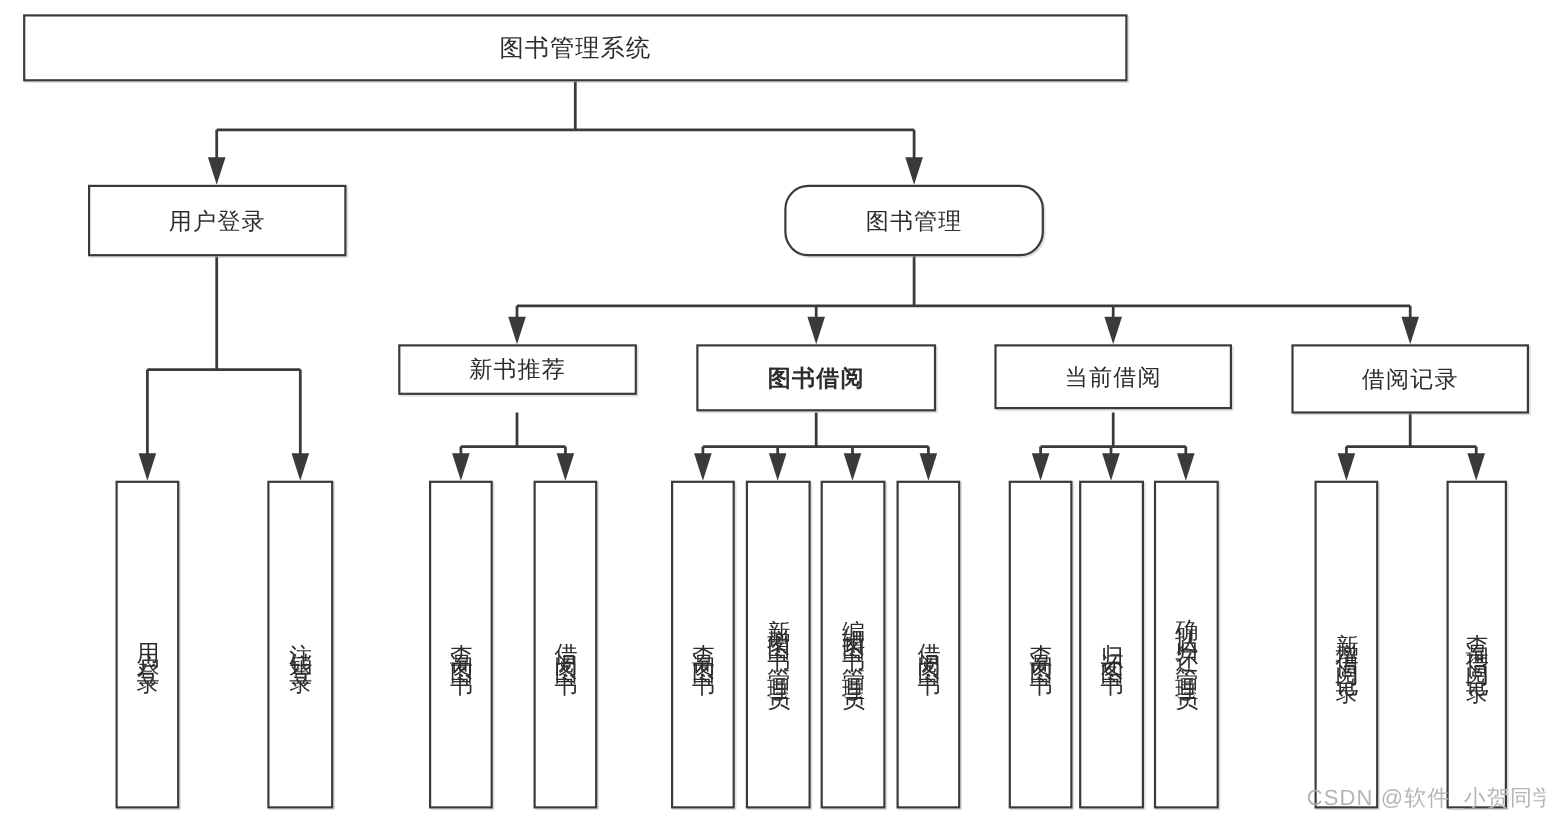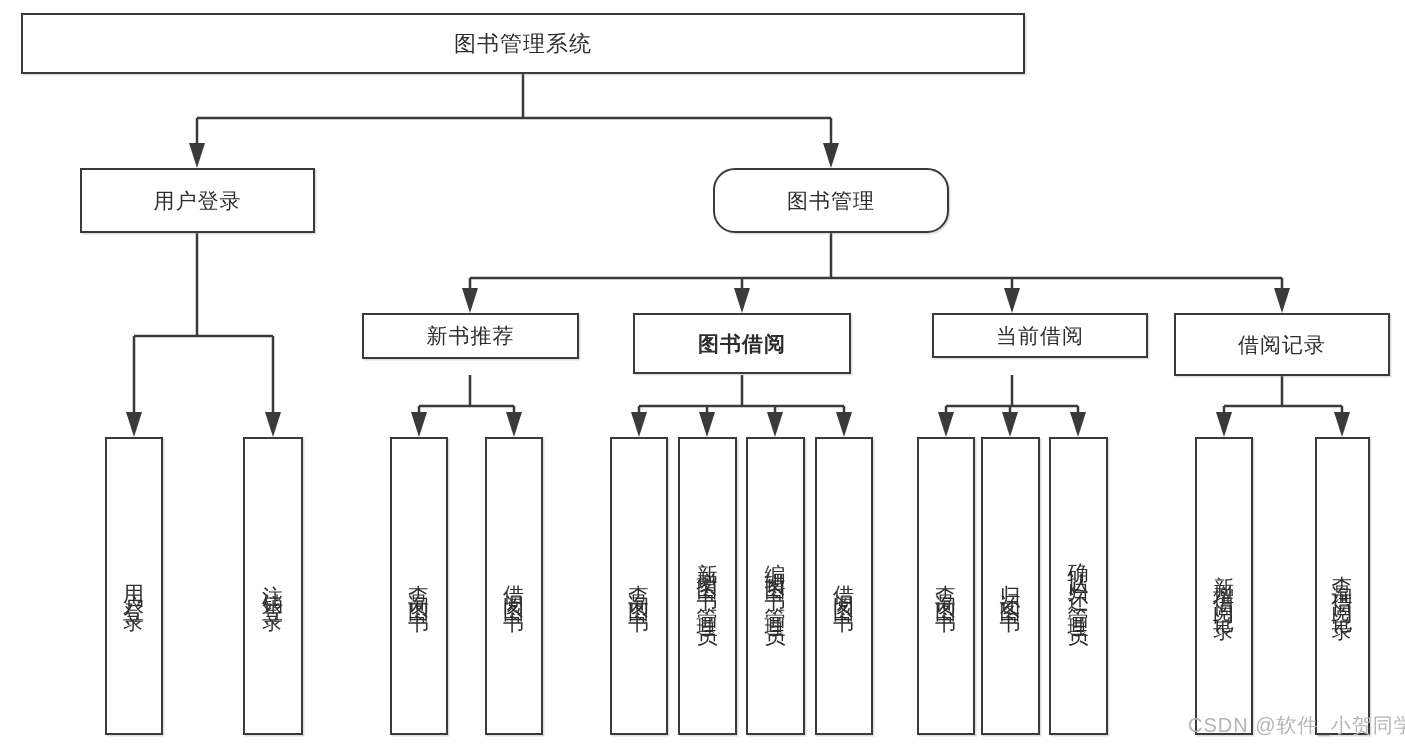--- a/index.html
+++ b/index.html
@@ -60,21 +60,21 @@
     </g>
   </svg>
 
   <div class="box h" style="left:21px; top:13px; width:1004px; height:61px; font-size:22px;">图书管理系统</div>
 
   <div class="box h" style="left:80px; top:168px; width:235px; height:65px;">用户登录</div>
   <div class="box h" style="left:713px; top:168px; width:236px; height:65px;border-radius:22px;">图书管理</div>
 
   <div class="box h" style="left:362px; top:313px; width:217px; height:46px;">新书推荐</div>
   <div class="box h" style="left:633px; top:313px; width:218px; height:61px;font-weight:bold;">图书借阅</div>
-  <div class="box h" style="left:932px; top:313px; width:216px; height:45px;">当前借阅</div>
+  <div class="box h" style="left:904px; top:313px; width:216px; height:59px;">当前借阅</div>
   <div class="box h" style="left:1174px; top:313px; width:216px; height:63px;">借阅记录</div>
 
   <div class="box v" style="left:105px; top:437px; width:58px; height:298px;">用户登录</div>
   <div class="box v" style="left:243px; top:437px; width:60px; height:298px;">注销登录</div>
 
   <div class="box v" style="left:390px; top:437px; width:58px; height:298px;">查询图书</div>
   <div class="box v" style="left:485px; top:437px; width:58px; height:298px;">借阅图书</div>
 
   <div class="box v" style="left:610px; top:437px; width:58px; height:298px;">查询图书</div>
   <div class="box v" style="left:678px; top:437px; width:59px; height:298px;">新增图书（管理员）</div>

